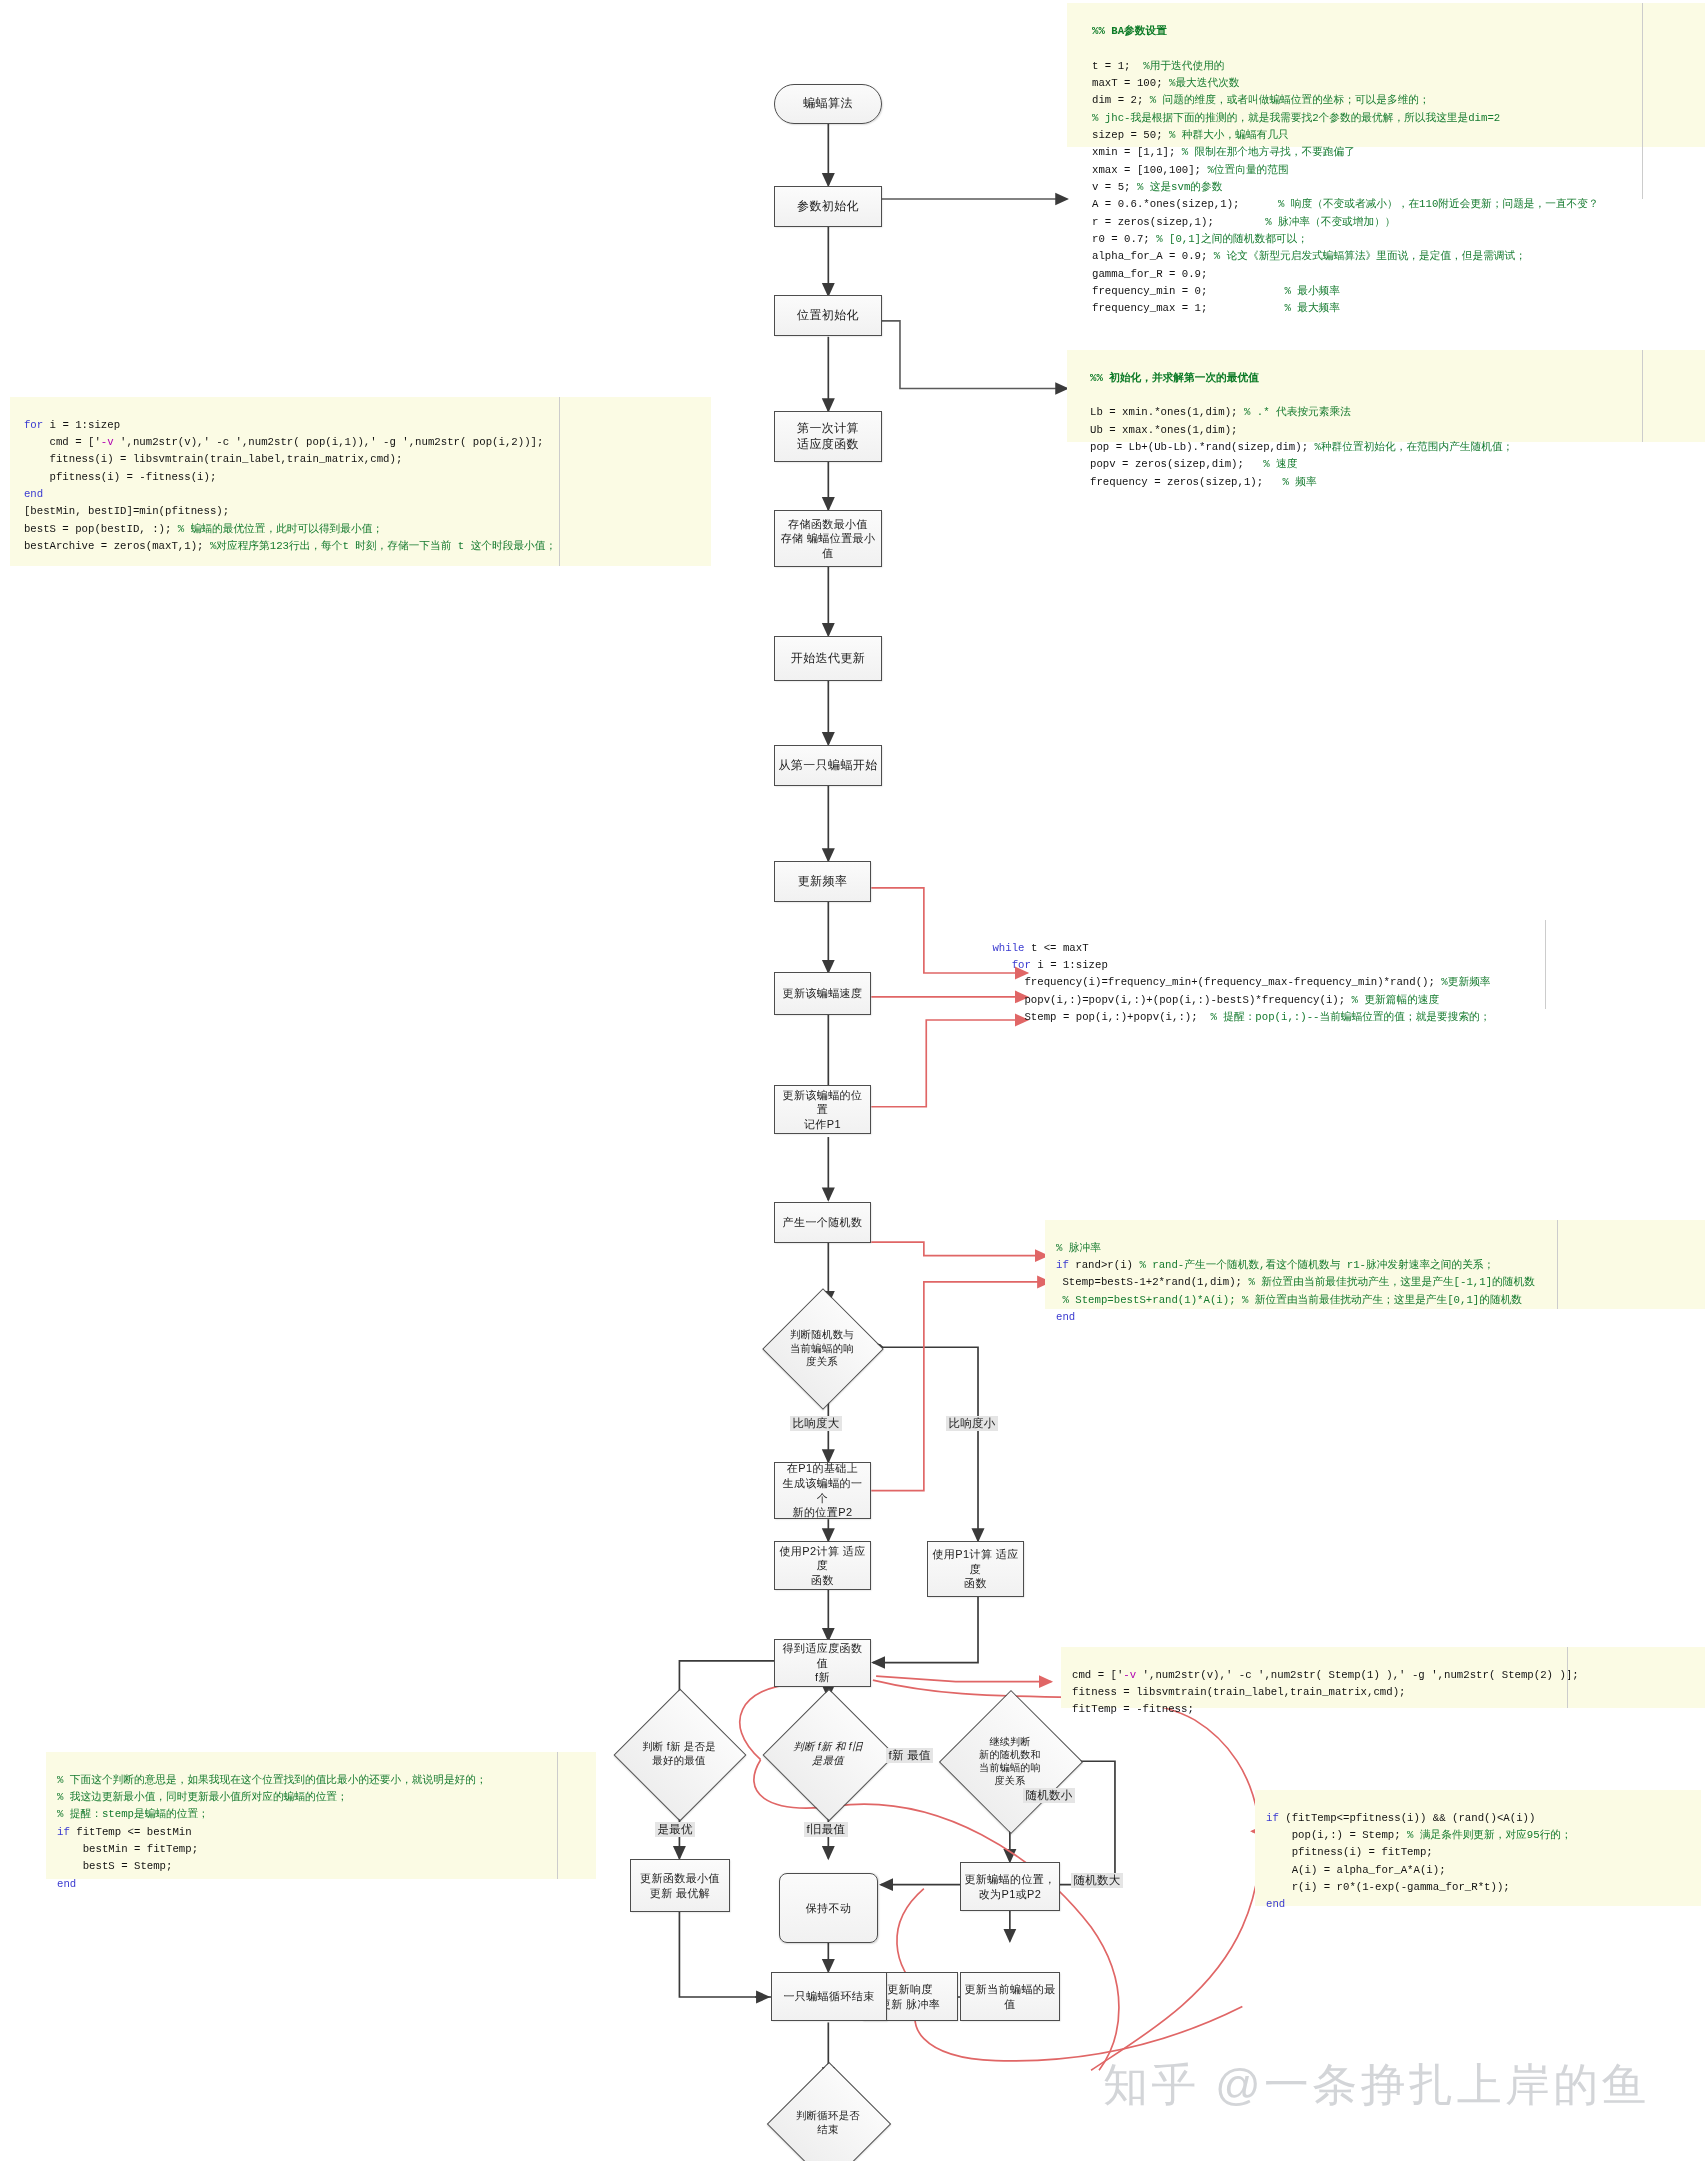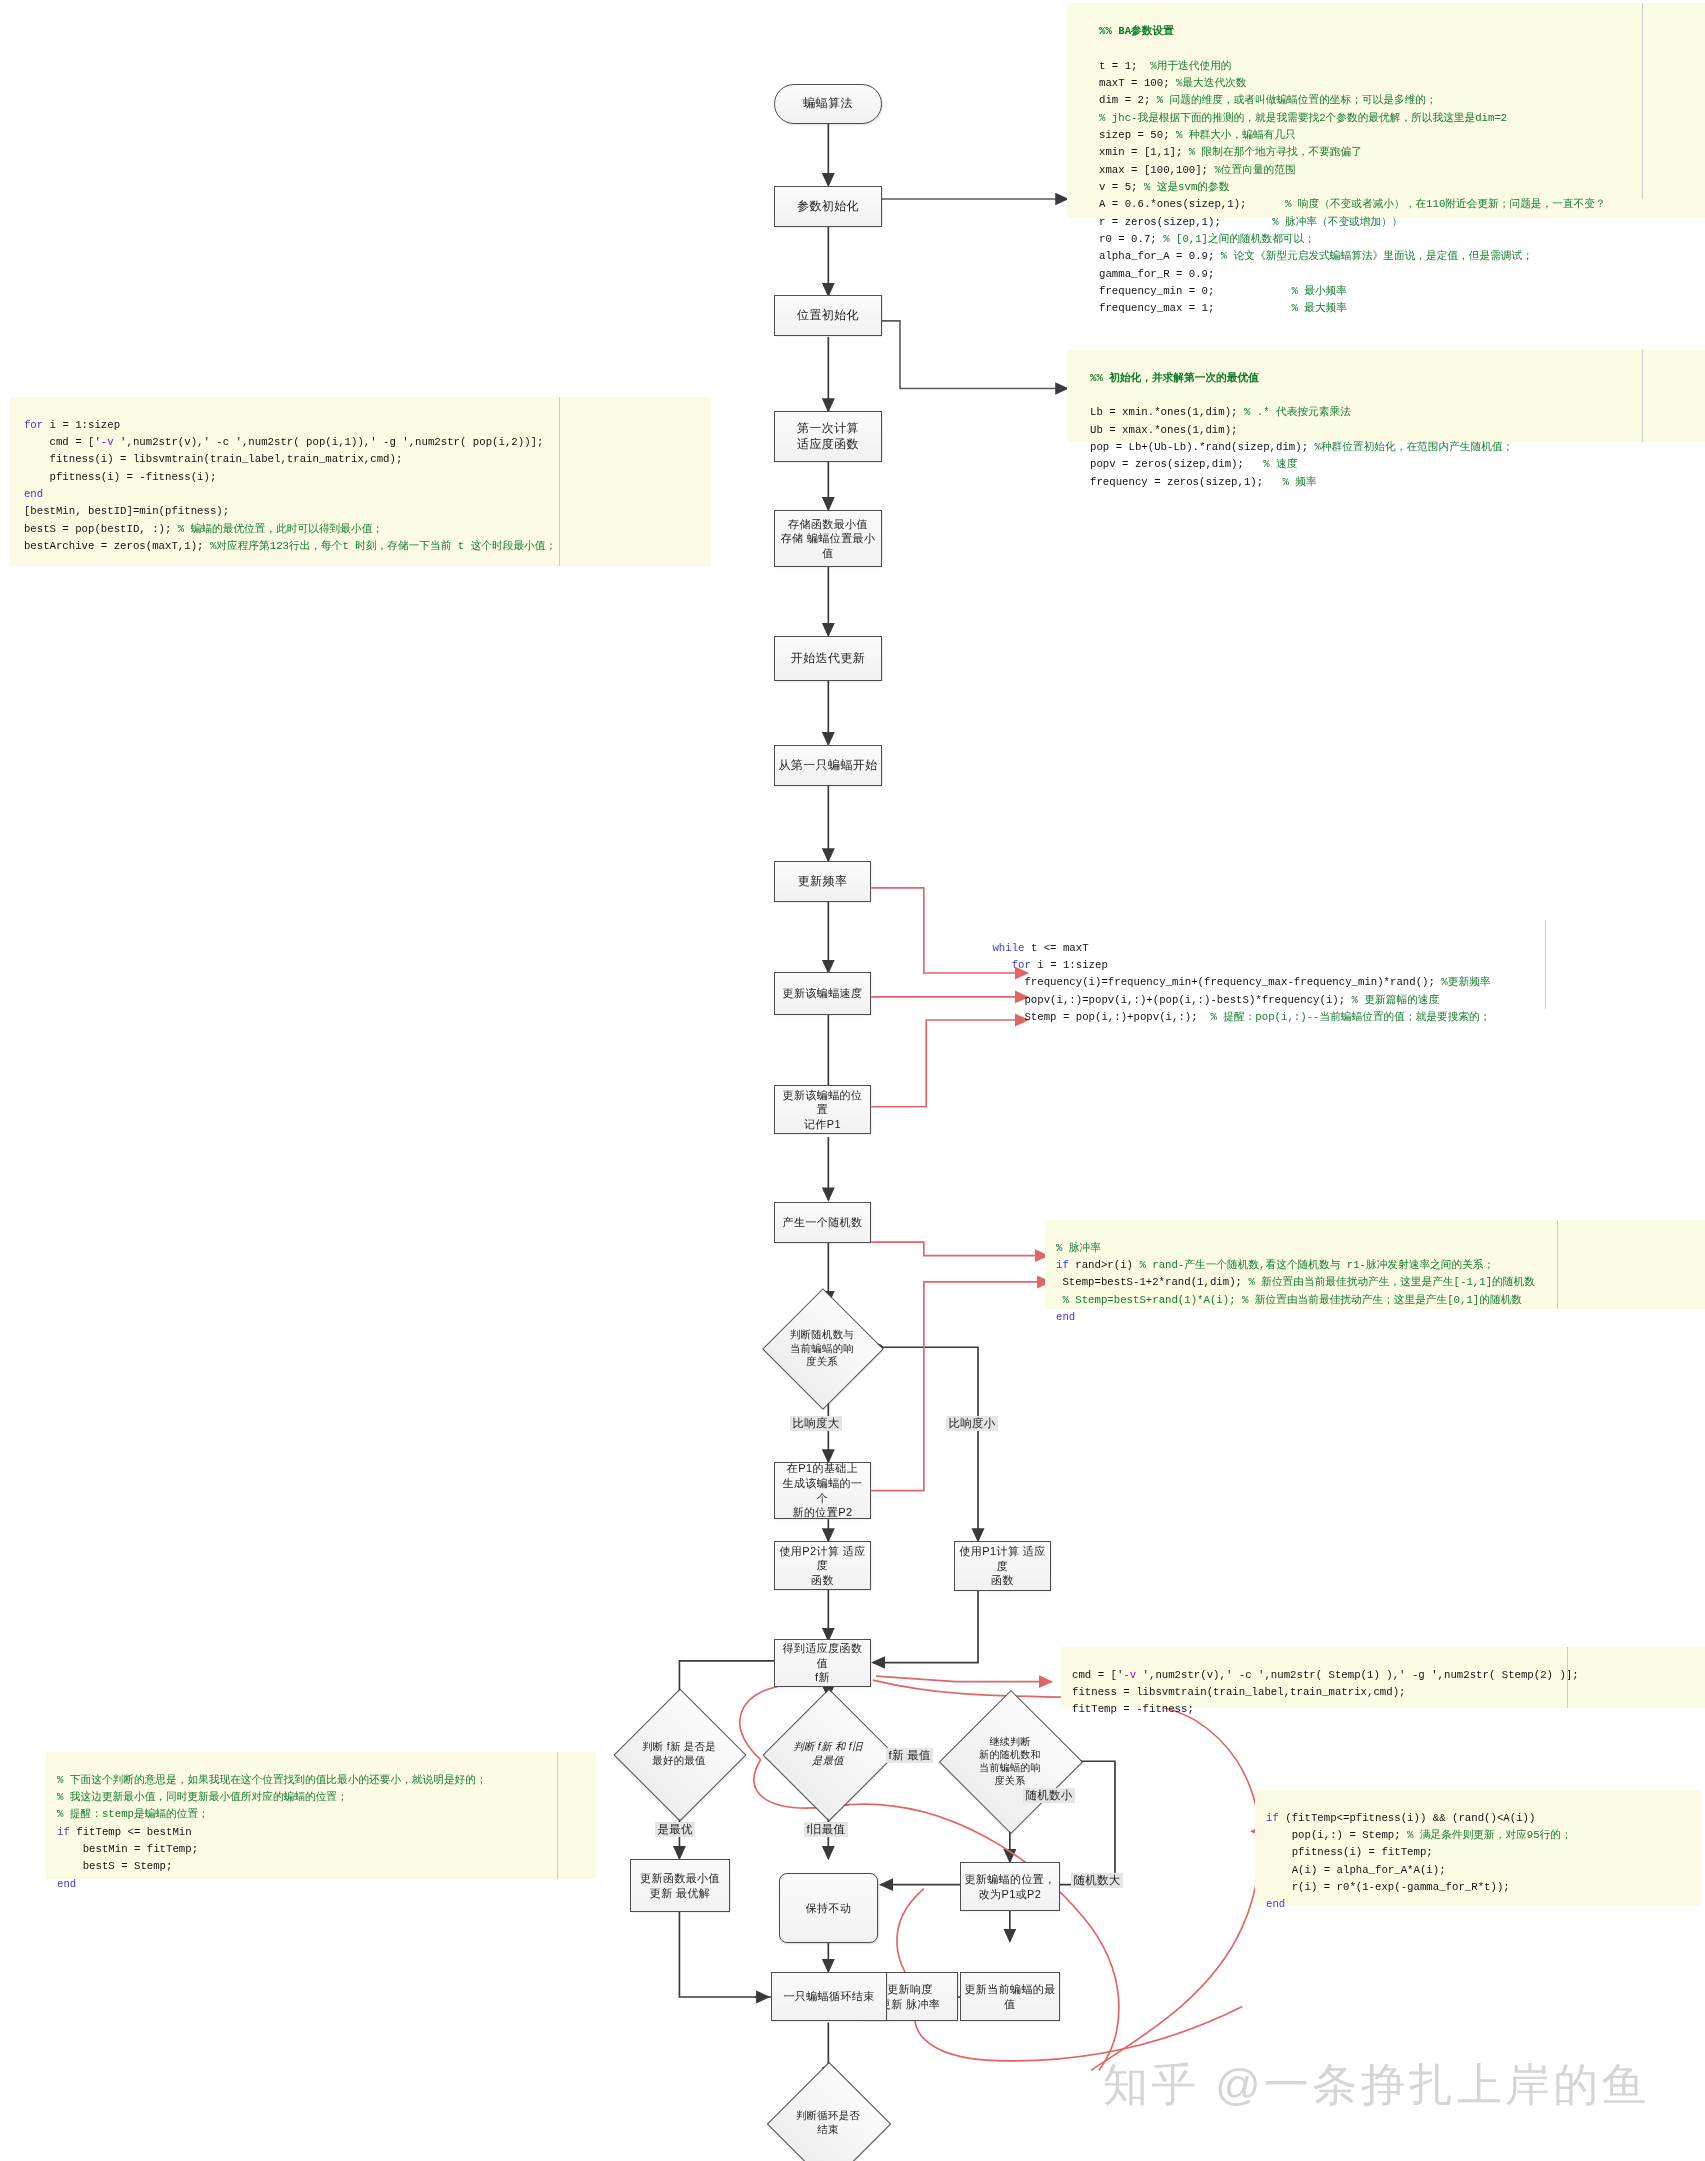--- a/index.html
+++ b/index.html
@@ -240,21 +240,21 @@
     <span class="lbl">在P1的基础上
 生成该蝙蝠的一个
 新的位置P2</span>
   </div>
 
   <div class="node" style="left:774px;top:1541px;width:97px;height:49px;font-size:11px;">
     <span class="lbl">使用P2计算 适应度
 函数</span>
   </div>
 
-  <div class="node" style="left:927px;top:1541px;width:97px;height:50px;font-size:11px;margin-left:27px;">
+  <div class="node" style="left:927px;top:1541px;width:97px;height:56px;font-size:11px;">
     <span class="lbl">使用P1计算 适应度
 函数</span>
   </div>
 
   <div class="node" style="left:774px;top:1639px;width:97px;height:48px;font-size:11px;">
     <span class="lbl">得到适应度函数值
 f新</span>
   </div>
 
   <div class="dec" style="left:633px;top:1708px;width:92px;height:92px;">
@@ -312,21 +312,21 @@
   </div>
 
   <span class="elabel" style="left:790px;top:1416px;">比响度大</span>
   <span class="elabel" style="left:946px;top:1416px;">比响度小</span>
   <span class="elabel" style="left:655px;top:1822px;">是最优</span>
   <span class="elabel" style="left:886px;top:1748px;">f新 最值</span>
   <span class="elabel" style="left:804px;top:1822px;">f旧最值</span>
   <span class="elabel" style="left:1071px;top:1873px;">随机数大</span>
   <span class="elabel" style="left:1023px;top:1788px;">随机数小</span>
 
-  <div class="code" style="left:1067px;top:3.2px;width:639px;height:215px;padding-left:32px;">
+  <div class="code" style="left:1067px;top:3.2px;width:639px;height:144px;padding-left:25px;">
 <span class="hd">%% BA参数设置</span>
 <span id="ba-body">
 t = 1;  <span class="c">%用于迭代使用的</span>
 maxT = 100; <span class="c">%最大迭代次数</span>
 dim = 2; <span class="c">% 问题的维度，或者叫做蝙蝠位置的坐标；可以是多维的；</span>
 <span class="c">% jhc-我是根据下面的推测的，就是我需要找2个参数的最优解，所以我这里是dim=2</span>
 sizep = 50; <span class="c">% 种群大小，蝙蝠有几只</span>
 xmin = [1,1]; <span class="c">% 限制在那个地方寻找，不要跑偏了</span>
 xmax = [100,100]; <span class="c">%位置向量的范围</span>
 v = 5; <span class="c">% 这是svm的参数</span>

